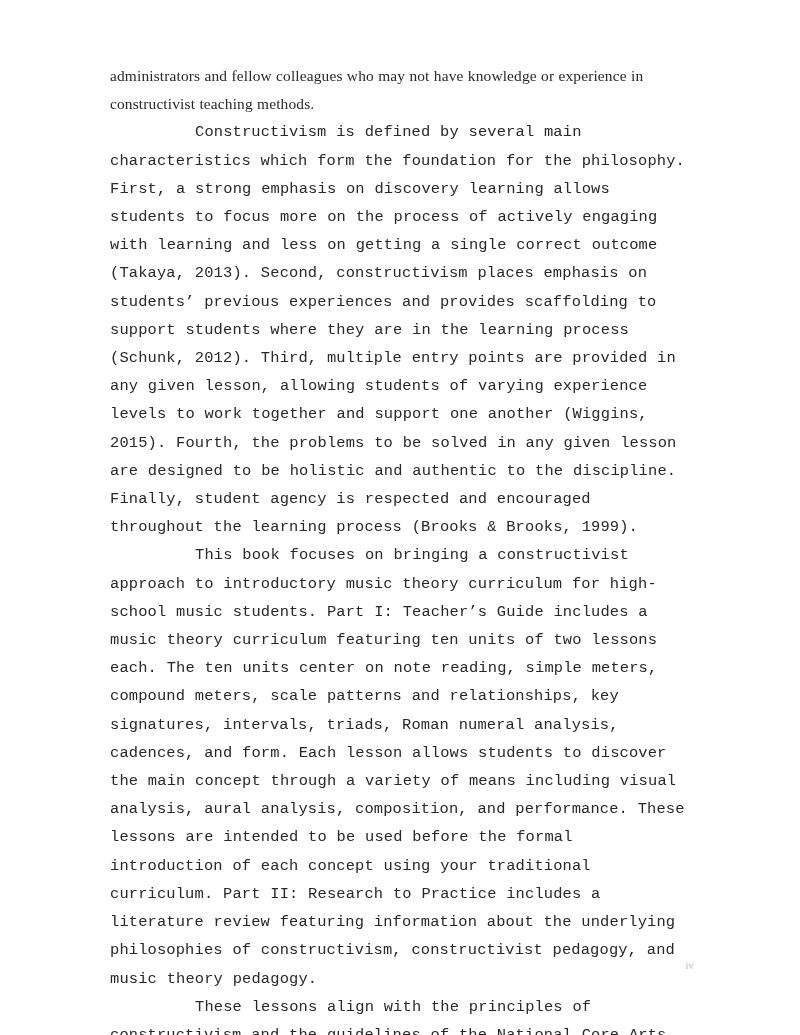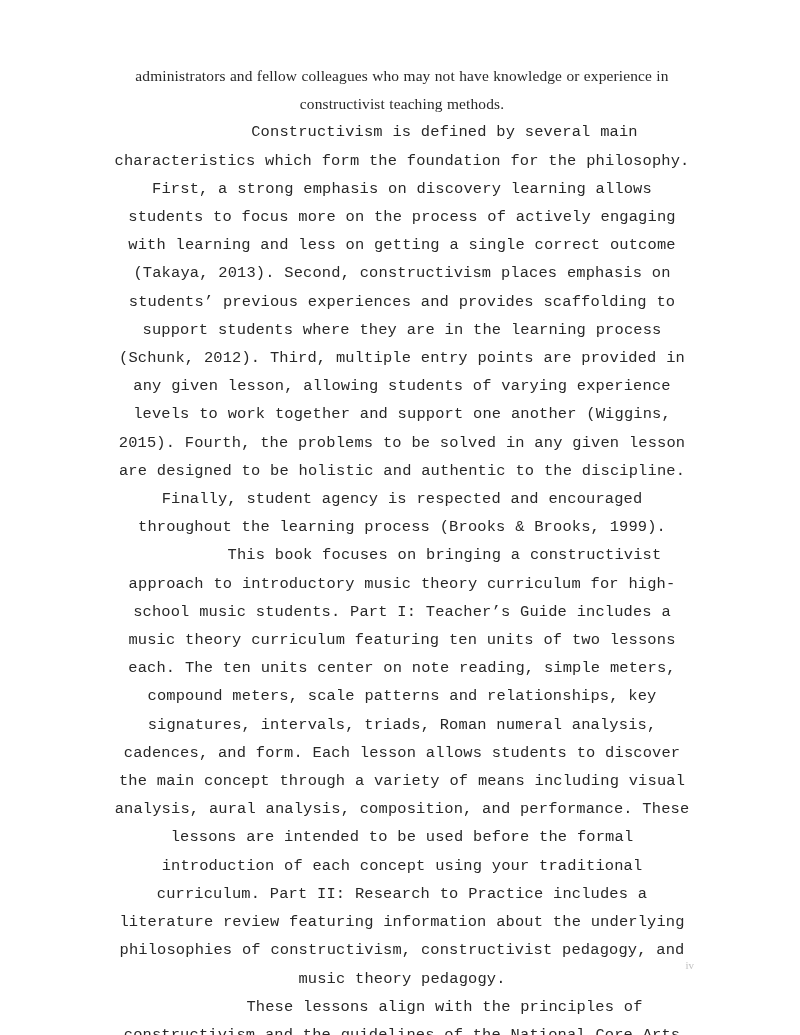--- a/index.html
+++ b/index.html
@@ -27,21 +27,21 @@
     left: 110px;
     top: 62px;
     width: 584px;
   }
 
   .para {
     margin: 0;
     font-size: 15.4px;
     line-height: 28.2px;
     color: #282828;
-    text-align: center;
+    text-align: left;
     letter-spacing: 0.01em;
     word-spacing: 0.02em;
     -webkit-font-smoothing: antialiased;
   }
 
   
   .para.continuation {
     text-indent: 0;
   }
 

